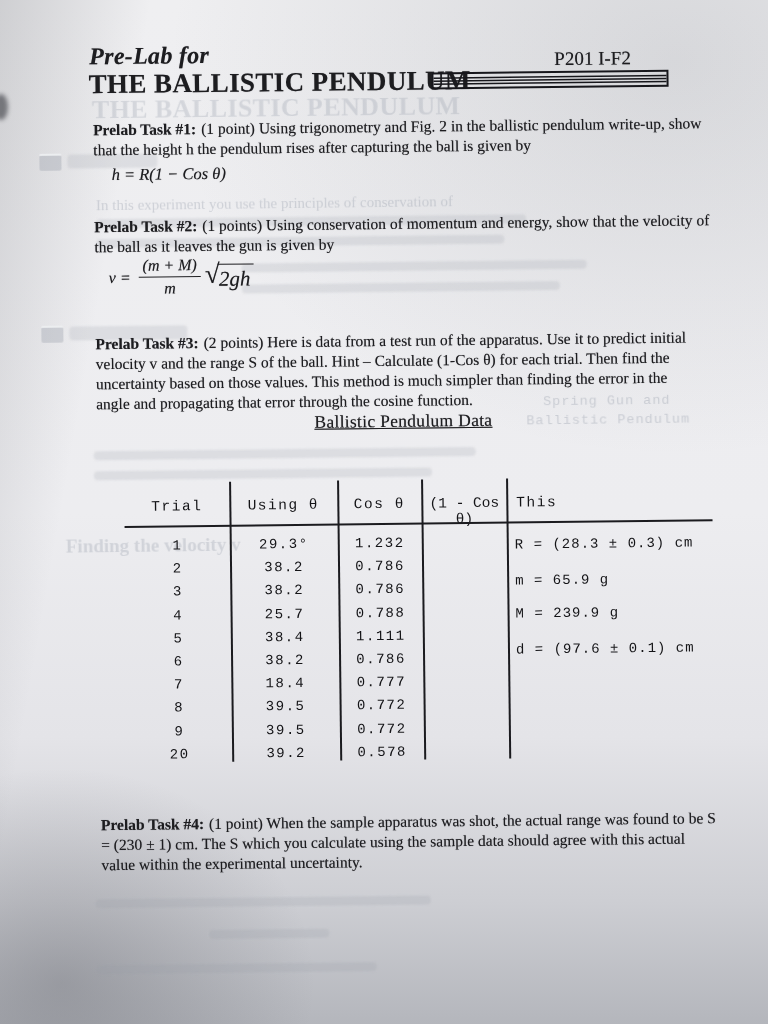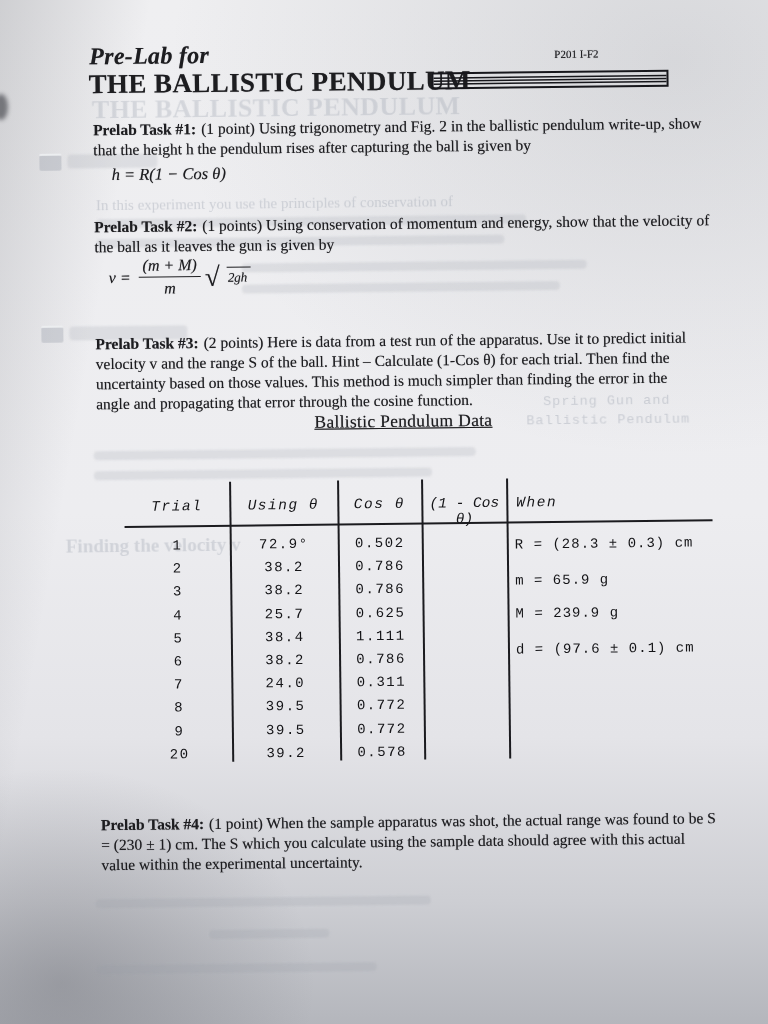--- a/index.html
+++ b/index.html
@@ -14,21 +14,21 @@
       linear-gradient(100deg, rgba(92,94,100,.22), transparent 16%),
       linear-gradient(to bottom, #efeff1 0%, #ededf0 50%, #e4e4e8 72%, #cdced3 88%, #b4b6bc 100%);
   }
   .sheet{position:absolute;inset:0;transform:rotate(-0.65deg);transform-origin:50% 55%;}
   .txt{color:#1d1d20;text-shadow:0 0 .7px rgba(30,30,35,.55);}
   .abs{position:absolute;white-space:nowrap;}
 
   
   .pretitle{left:95px;top:40px;font-size:24px;font-weight:bold;font-style:italic;letter-spacing:.3px;}
   .title{left:94px;top:66px;font-size:27px;font-weight:bold;letter-spacing:.4px;}
-  .doccode{left:560px;top:50px;font-size:11px;}
+  .doccode{left:560px;top:50px;font-size:19px;}
   .banner{left:437px;top:73px;width:233px;height:13px;border:2px solid #17171c;
     background-image:linear-gradient(#17171c,#17171c),linear-gradient(#17171c,#17171c),linear-gradient(#17171c,#17171c);
     background-size:100% 1.5px;background-repeat:no-repeat;
     background-position:0 23%,0 50%,0 77%;}
 
   
   .para{font-size:15.5px;line-height:20px;}
   .para .line{white-space:nowrap;}
   .hang{padding-left:12px;text-indent:-12px;}
   .tlabel{font-weight:bold;margin-right:5px;}
@@ -38,31 +38,31 @@
   .t4{left:98px;top:812px;}
 
   
   .formula1{left:116px;top:162px;font-size:16.5px;font-style:italic;}
   .formula2{left:112px;top:254px;display:inline-flex;align-items:center;font-size:16px;font-style:italic;}
   .frac{display:inline-flex;flex-direction:column;align-items:center;margin:0 4px 0 8px;}
   .frac .num{padding:0 4px 2px 4px;border-bottom:1.6px solid #1d1d20;}
   .frac .den{padding-top:2px;}
   .rad{display:inline-flex;align-items:flex-start;}
   .rad-sign{font-size:27px;font-style:normal;line-height:26px;margin-right:-2px;}
-  .rad-body{border-top:1.7px solid #1d1d20;padding:2px 3px 0 1px;margin-top:3px;font-size:13px;margin-left:9px;}
+  .rad-body{border-top:1.7px solid #1d1d20;padding:2px 3px 0 1px;margin-top:3px;font-size:21px;}
 
   
   .data-title{left:316px;top:411px;font-size:17.5px;text-decoration:underline;letter-spacing:.3px;}
 
   
   .table{position:absolute;left:125px;top:478px;width:590px;height:290px;
     font-family:"Liberation Mono", monospace;font-size:14px;color:#141417;}
   .vline{position:absolute;top:2px;width:1.6px;height:280px;background:#1b1b1f;}
   .v1{left:105px;} .v2{left:213px;} .v3{left:297px;} .v4{left:382px;}
-  .hdr{position:absolute;top:18px;letter-spacing:1.5px;font-size:14.5px;font-style:italic;}
+  .hdr{position:absolute;top:18px;letter-spacing:1.5px;font-size:14.5px;}
   .hdr.h-trial{left:12px;width:81px;text-align:center;}
   .hdr.h-angle{left:115px;width:88px;text-align:center;}
   .hdr.h-cos{left:223px;width:64px;text-align:center;}
   .hdr.h-omc{left:300px;width:80px;text-align:center;letter-spacing:0;}
   .hdr.h-notes{left:392px;}
   .hrule{position:absolute;left:0;top:45px;width:588px;height:2.2px;background:#1b1b1f;}
   .trow{position:absolute;left:0;width:100%;height:20px;}
   .tcell{position:absolute;letter-spacing:1.5px;}
   .tcell.trial{left:12px;width:81px;text-align:center;}
   .tcell.angle{left:115px;width:88px;text-align:center;}
@@ -148,63 +148,63 @@
     <div class="abs txt data-title">Ballistic Pendulum Data</div>
     <div class="table">
       <div class="vline v1"></div>
       <div class="vline v2"></div>
       <div class="vline v3"></div>
       <div class="vline v4"></div>
       <div class="hdr h-trial">Trial</div>
       <div class="hdr h-angle">Using θ</div>
       <div class="hdr h-cos">Cos θ</div>
       <div class="hdr h-omc">(1 - Cos θ)</div>
-      <div class="hdr h-notes">When</div>
+      <div class="hdr h-notes">This</div>
       <div class="hrule"></div>
       <div>
           <div class="trow" style="top: 57px;">
             <span class="tcell trial">1</span>
-            <span class="tcell angle">72.9°</span>
-            <span class="tcell cos">0.502</span>
+            <span class="tcell angle">29.3°</span>
+            <span class="tcell cos">1.232</span>
             <span class="tcell omc"></span>
           </div>
           <div class="trow" style="top: 80.2px;">
             <span class="tcell trial">2</span>
             <span class="tcell angle">38.2</span>
             <span class="tcell cos">0.786</span>
             <span class="tcell omc"></span>
           </div>
           <div class="trow" style="top: 103.4px;">
             <span class="tcell trial">3</span>
             <span class="tcell angle">38.2</span>
             <span class="tcell cos">0.786</span>
             <span class="tcell omc"></span>
           </div>
           <div class="trow" style="top: 126.6px;">
             <span class="tcell trial">4</span>
             <span class="tcell angle">25.7</span>
-            <span class="tcell cos">0.625</span>
+            <span class="tcell cos">0.788</span>
             <span class="tcell omc"></span>
           </div>
           <div class="trow" style="top: 149.8px;">
             <span class="tcell trial">5</span>
             <span class="tcell angle">38.4</span>
             <span class="tcell cos">1.111</span>
             <span class="tcell omc"></span>
           </div>
           <div class="trow" style="top: 173px;">
             <span class="tcell trial">6</span>
             <span class="tcell angle">38.2</span>
             <span class="tcell cos">0.786</span>
             <span class="tcell omc"></span>
           </div>
           <div class="trow" style="top: 196.2px;">
             <span class="tcell trial">7</span>
-            <span class="tcell angle">24.0</span>
-            <span class="tcell cos">0.311</span>
+            <span class="tcell angle">18.4</span>
+            <span class="tcell cos">0.777</span>
             <span class="tcell omc"></span>
           </div>
           <div class="trow" style="top: 219.4px;">
             <span class="tcell trial">8</span>
             <span class="tcell angle">39.5</span>
             <span class="tcell cos">0.772</span>
             <span class="tcell omc"></span>
           </div>
           <div class="trow" style="top: 242.6px;">
             <span class="tcell trial">9</span>

